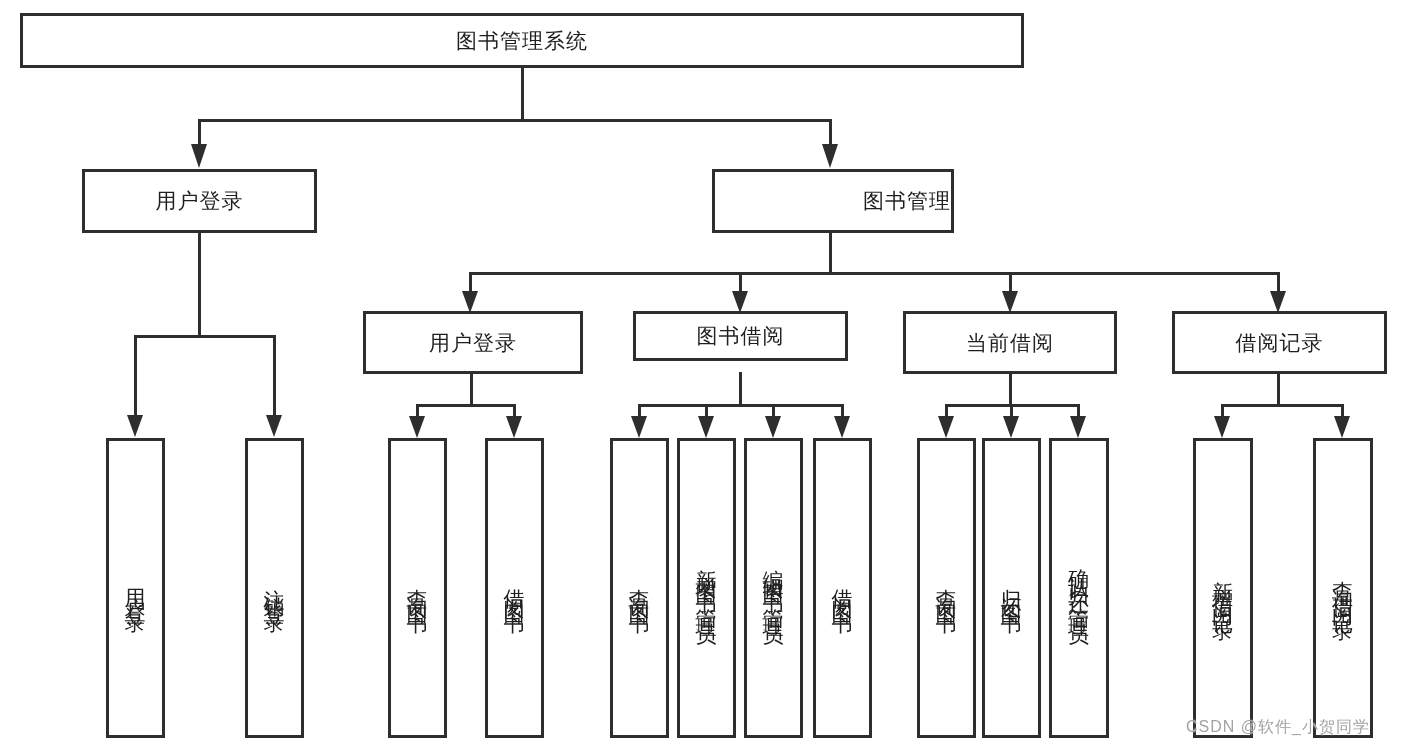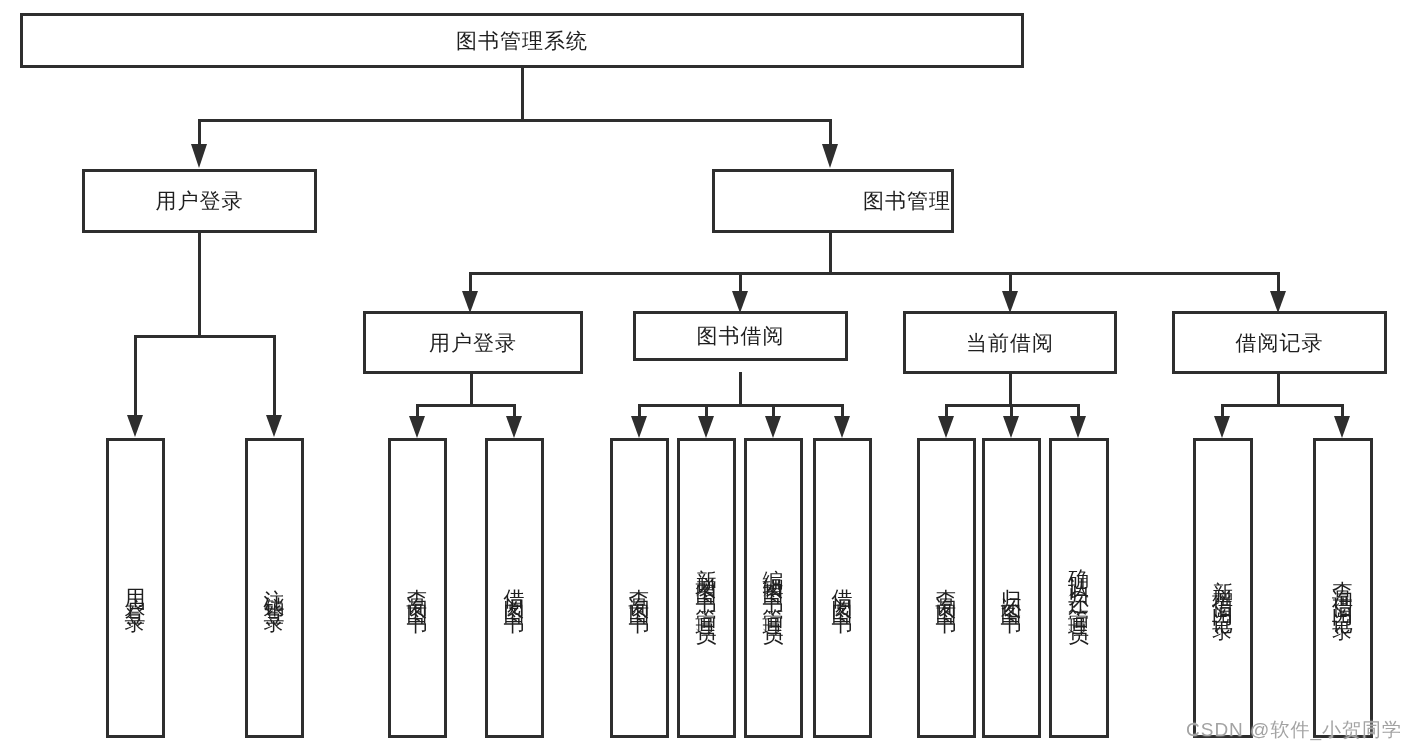--- a/index.html
+++ b/index.html
@@ -63,21 +63,21 @@
     width: 0; height: 0;
     border-left: 8px solid transparent;
     border-right: 8px solid transparent;
     border-top: 24px solid var(--line);
   }
   .ah.s { border-top-width: 22px; }
   .watermark {
     position: absolute;
     left: 1186px;
     top: 717px;
-    font-size: 19px;
+    font-size: 16px;
     color: var(--watermark);
     letter-spacing: 1px;
     z-index: 5;
     text-shadow: 0 0 2px #ffffff;
     white-space: nowrap;
   }
 </style>
 </head>
 <body>
 

